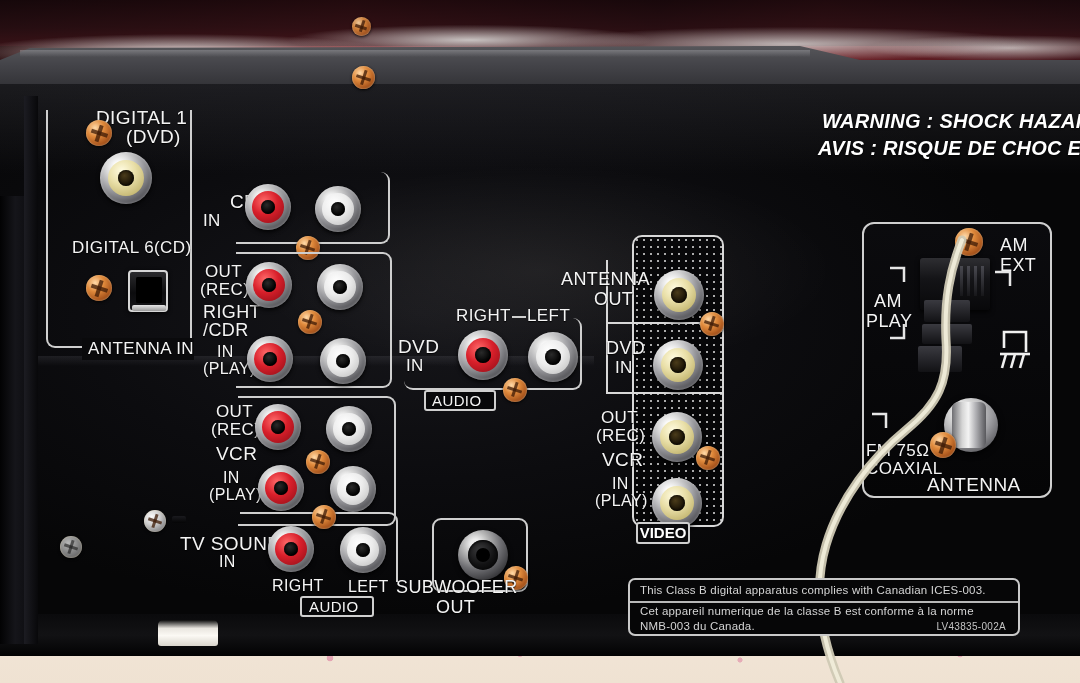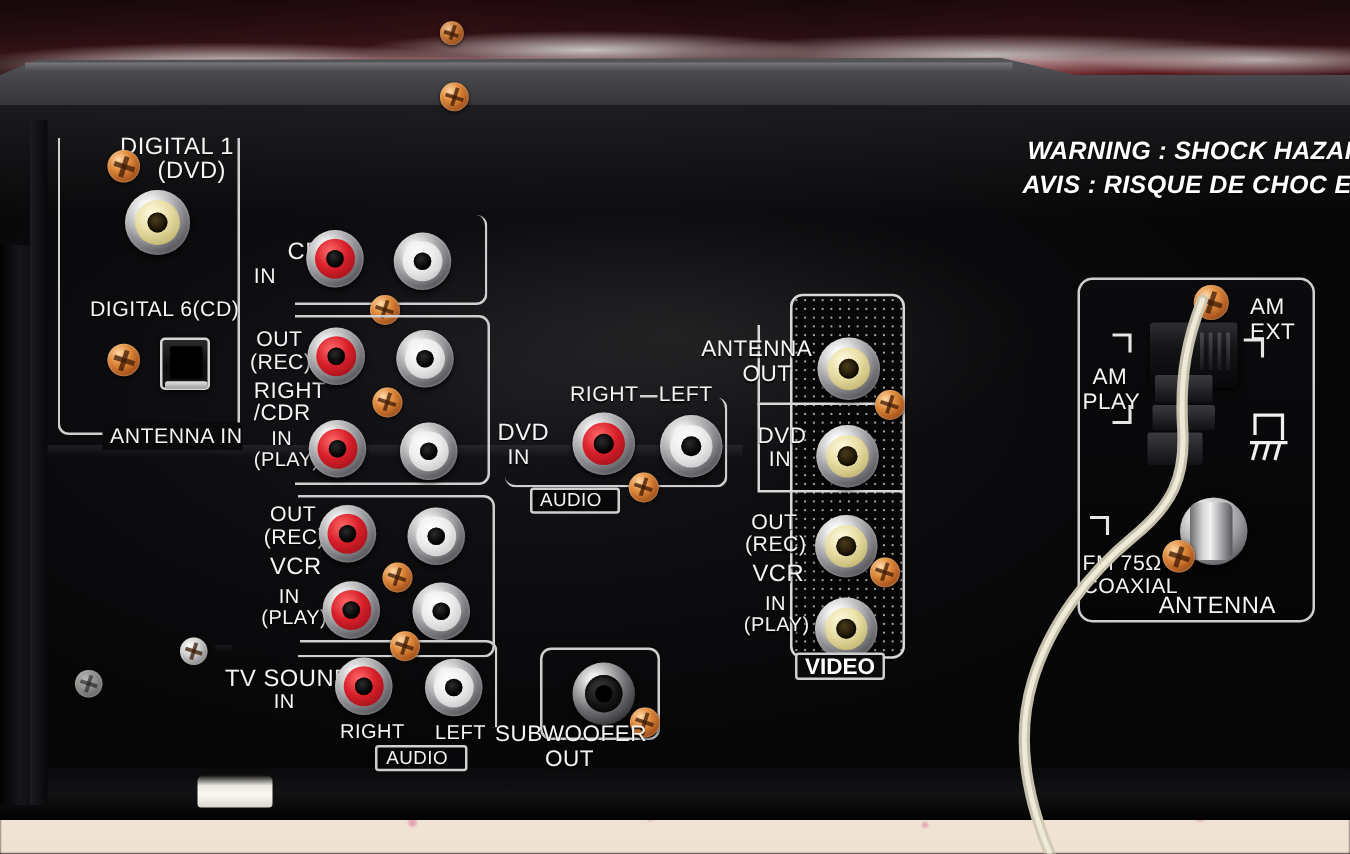--- a/index.html
+++ b/index.html
@@ -445,21 +445,21 @@
   </div>
   <div class="screw" style="left:696px; top:446px; width:24px; height:24px;"></div>
   <div class="lbl" style="left:602px; top:450px; font-size:19px;">VCR</div>
   <div class="lbl" style="left:612px; top:476px; font-size:16px;">IN</div>
   <div class="lbl" style="left:595px; top:493px; font-size:16px;">(PLAY)</div>
   <div class="rca yellow" style="left:652px; top:478px; width:50px; height:50px;">
     <div class="ring" style="left:8px; top:8px; width:34px; height:34px;"></div>
     <div class="hole" style="left:17px; top:17px; width:16px; height:16px;"></div>
   </div>
 
-  <div class="video-cap" style="left:636px; top:522px; width:72px; height:22px; line-height:18px; font-size:18px;">VIDEO</div>
+  <div class="video-cap" style="left:636px; top:522px; width:54px; height:22px; line-height:18px; font-size:15px;">VIDEO</div>
 
   <div class="ant-frame" style="left:862px; top:222px; width:190px; height:276px;"></div>
   <div class="screw" style="left:955px; top:228px; width:28px; height:28px;"></div>
 
   <div class="ant-term" style="left:920px; top:258px; width:70px; height:52px;">
     <div class="fin" style="left:40px;"></div>
     <div class="fin" style="left:47px;"></div>
     <div class="fin" style="left:54px;"></div>
     <div class="fin" style="left:61px;"></div>
   </div>
@@ -494,14 +494,21 @@
   <div class="lbl" style="left:927px; top:475px; font-size:19px;">ANTENNA</div>
 
   <svg class="cable" width="1080" height="683">
     <path d="M962,240 C950,270 944,300 946,340 C949,382 938,404 906,430 C872,458 840,498 826,545 C812,592 822,640 840,683" stroke="#cfc9b4" stroke-width="9" fill="none" stroke-linecap="round" opacity=".95"></path>
     <path d="M962,240 C950,270 944,300 946,340 C949,382 938,404 906,430 C872,458 840,498 826,545 C812,592 822,640 840,683" stroke="#f2eedc" stroke-width="4" fill="none" stroke-linecap="round" opacity=".9"></path>
   </svg>
 
   <div class="warn" style="left:822px; top:110px;">WARNING : SHOCK HAZARD -</div>
   <div class="warn" style="left:818px; top:137px;">AVIS : RISQUE DE CHOC ELECT</div>
 
+  <div class="reg-label" style="left:628px; top:578px; width:392px; height:58px;">
+    <div class="reg-row" style="top:4px; padding-left:10px;">This Class B digital apparatus complies with Canadian ICES-003.</div>
+    <div class="reg-div" style="top:21px;"></div>
+    <div class="reg-row" style="top:25px; padding-left:10px;">Cet appareil numerique de la classe B est conforme à la norme</div>
+    <div class="reg-row" style="top:40px; padding-left:10px;">NMB-003 du Canada.</div>
+    <div style="position:absolute; right:12px; top:41px; font-size:10px; color:#c4c4c4; letter-spacing:.3px;">LV43835-002A</div>
+  </div>
 
 </div>
 
 </body></html>

